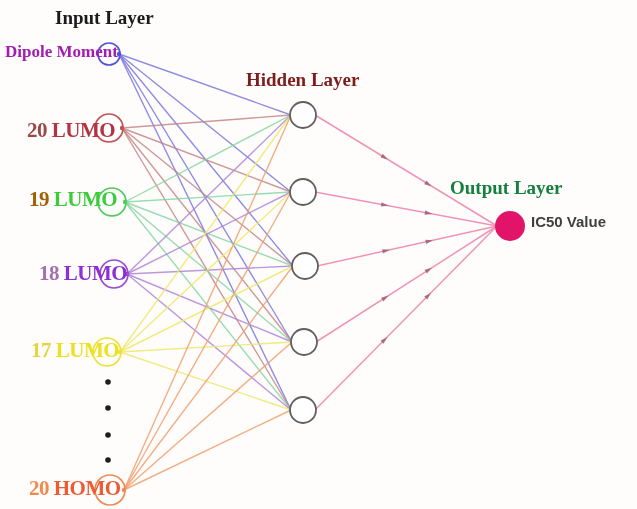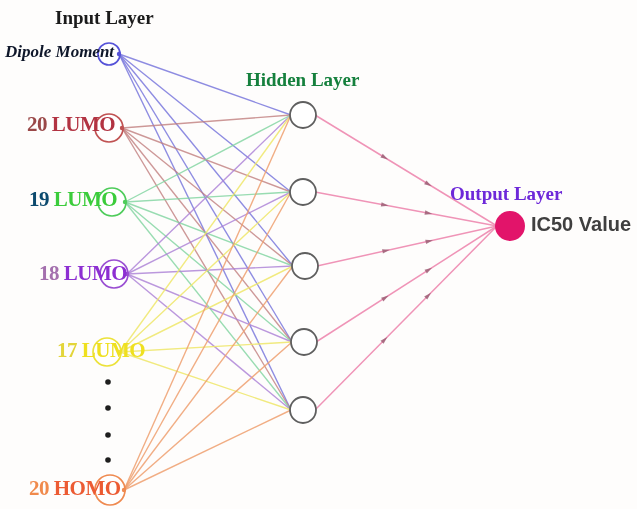--- a/index.html
+++ b/index.html
@@ -14,21 +14,21 @@
   .lbl{
     position:absolute;
     white-space:nowrap;
     font-weight:bold;
     line-height:1.05;
     letter-spacing:0px;
   }
   .title{font-size:19px;color:#1b1b1b;}
   .nodelbl{font-size:21px;letter-spacing:-0.5px;}
   .dipole{font-size:17px;}
-  .sans{font-family:"Liberation Sans", sans-serif;font-size:20px;font-weight:bold;}
+  .sans{font-family:"Liberation Sans", sans-serif;font-size:15px;font-weight:bold;}
 </style>
 </head>
 <body>
 
 <div class="stage">
 
   <svg width="637" height="509" viewBox="0 0 637 509">
       <g>
         <line x1="119" y1="54" x2="291" y2="115" stroke="#7b79dd" stroke-width="1.4" opacity="0.85"></line>
         <line x1="119" y1="54" x2="291" y2="192" stroke="#7b79dd" stroke-width="1.4" opacity="0.85"></line>
@@ -103,42 +103,42 @@
       <g>
         <circle cx="108" cy="382" r="2.8" fill="#1e1e1e"></circle>
         <circle cx="108" cy="408" r="2.8" fill="#1e1e1e"></circle>
         <circle cx="108" cy="435" r="2.8" fill="#1e1e1e"></circle>
         <circle cx="108" cy="460" r="2.8" fill="#1e1e1e"></circle>
       </g>
     </svg>
 
   <div class="lbl title" style="left: 55px; top: 8px; color: rgb(27, 27, 27);">Input Layer</div>
 
-  <div class="lbl title" style="left: 246px; top: 70px; color: #15803d;">Hidden Layer</div>
+  <div class="lbl title" style="left: 246px; top: 70px; color: #7f1d1d;">Hidden Layer</div>
 
-  <div class="lbl title" style="left: 450px; top: 184px; color: #6d28d9; font-family: Liberation Serif, serif;">Output Layer</div>
+  <div class="lbl title" style="left: 450px; top: 178px; color: #15803d; font-family: Liberation Serif, serif;">Output Layer</div>
 
   <div class="lbl dipole" style="left:5px; top:43px;">
-    <span style="color: #0f172a; font-style: italic;">Dipole Moment</span>
+    <span style="color: #a21caf;">Dipole Moment</span>
   </div>
 
-  <div class="lbl nodelbl" style="left:27px; top:113px;">
+  <div class="lbl nodelbl" style="left:27px; top:119px;">
     <span style="color: rgb(154, 72, 72);">20 </span><span style="color: rgb(178, 51, 66);">LUMO</span>
   </div>
 
   <div class="lbl nodelbl" style="left:29px; top:188px;">
-    <span style="color: #0c4a6e;">19 </span><span style="color: rgb(59, 204, 59);">LUMO</span>
+    <span style="color: #a16207;">19 </span><span style="color: rgb(59, 204, 59);">LUMO</span>
   </div>
 
   <div class="lbl nodelbl" style="left:31px; top:262px;">
     <span style="color: rgb(164, 112, 174); margin-left: 8px;">18 </span><span style="color: rgb(141, 47, 210);">LUMO</span>
   </div>
 
   <div class="lbl nodelbl" style="left:31px; top:339px;">
-    <span style="color: rgb(227, 213, 58); margin-left: 26px;">17 </span><span style="color: rgb(239, 224, 31);">LUMO</span>
+    <span style="color: rgb(227, 213, 58);">17 </span><span style="color: rgb(239, 224, 31);">LUMO</span>
   </div>
 
   <div class="lbl nodelbl" style="left:29px; top:477px;font-family:Liberation Serif, serif;">
     <span style="color: rgb(240, 138, 76);">20 </span><span style="color: rgb(236, 91, 51);">HOMO</span>
   </div>
 
   <div class="lbl sans" style="left: 531px; top: 214px; color: rgb(63, 63, 63);">IC50 Value</div>
 
 </div>
 

